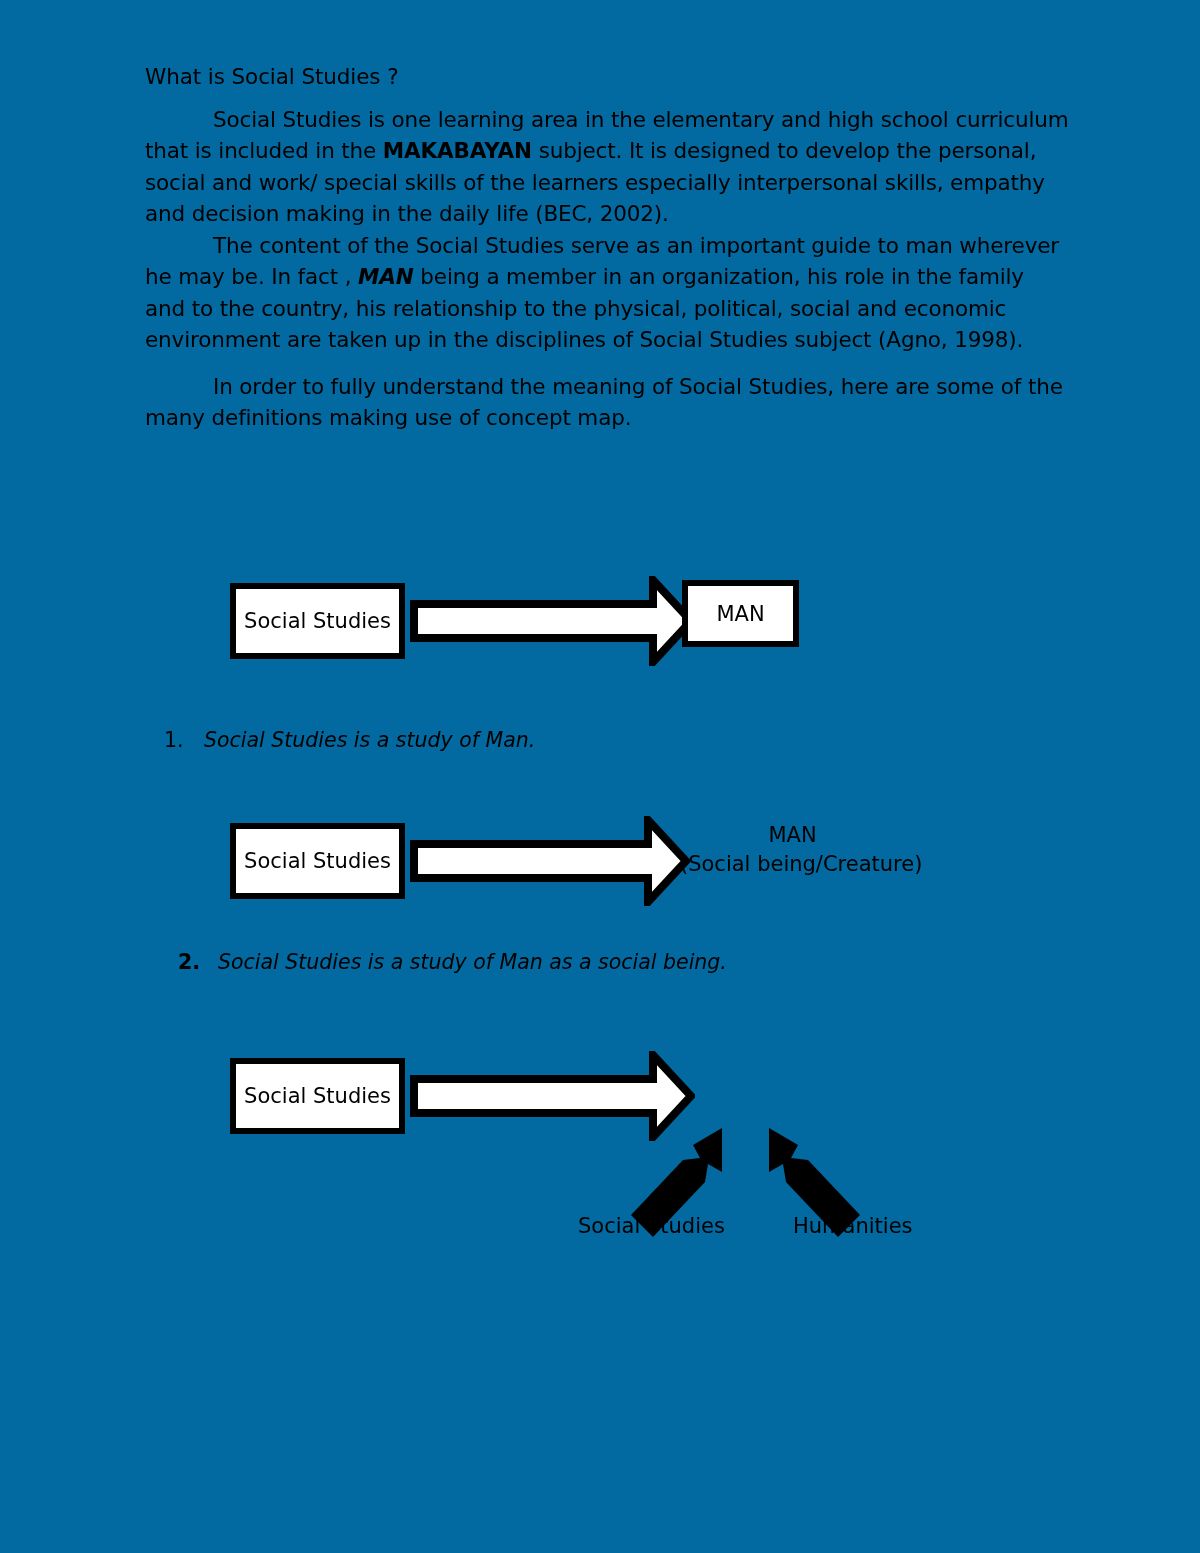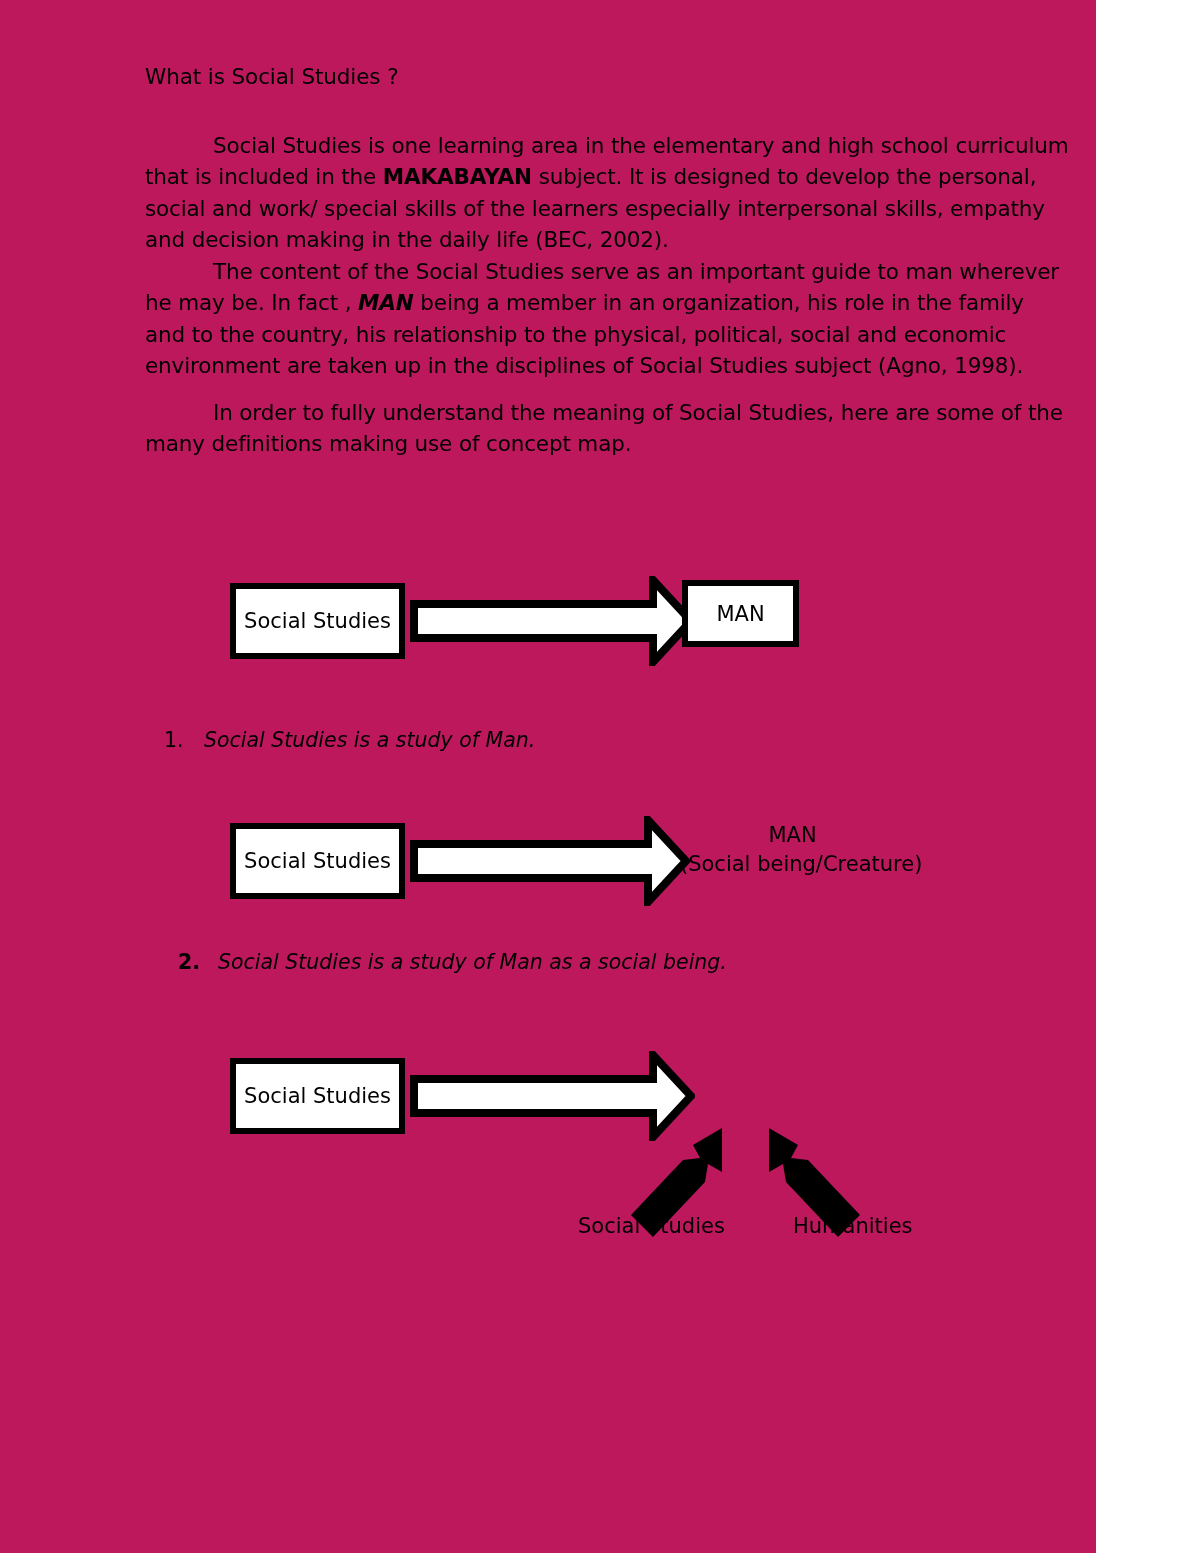--- a/index.html
+++ b/index.html
@@ -6,23 +6,23 @@
     margin: 0;
     padding: 0;
     background: #ffffff;
   }
   body {
     font-family: "DejaVu Sans", "Liberation Sans", sans-serif;
     color: #000000;
   }
   .page {
     position: relative;
-    width: 1096px;
+    width: 1200px;
     height: 1553px;
-    background: #be185d;
+    background: #0369a1;
     overflow: hidden;
   }
   .content {
     position: absolute;
     left: 145px;
     top: 0;
     width: 925px;
   }
   .doc-title {
     font-size: 21.5px;
@@ -30,21 +30,21 @@
     padding-top: 66px;
     letter-spacing: -0.1px;
   }
   .para {
     font-size: 21.5px;
     line-height: 31.5px;
     text-indent: 68px;
     margin: 0;
     letter-spacing: -0.15px;
   }
-  .para.first { margin-top: 42px; }
+  .para.first { margin-top: 16px; }
   .para.spaced { margin-top: 15px; }
   .para b { font-weight: bold; }
   .para i { font-style: italic; font-weight: bold; }
 
   
   .list-item {
     position: absolute;
     font-size: 20.5px;
     font-style: italic;
     white-space: nowrap;

